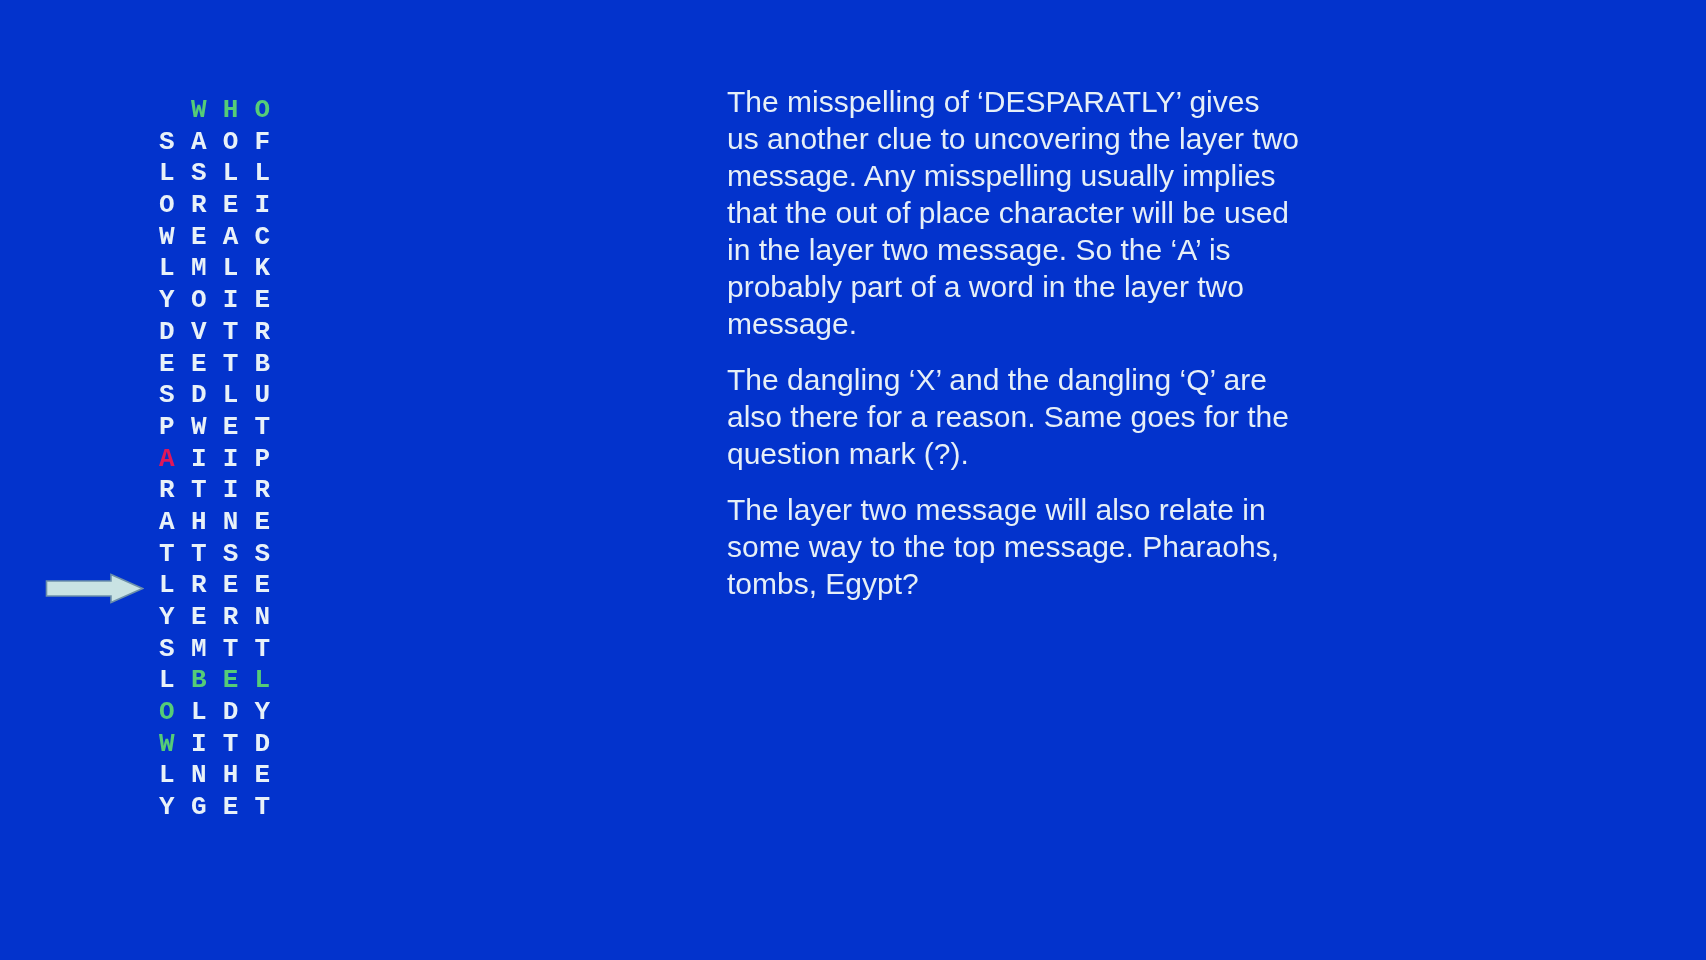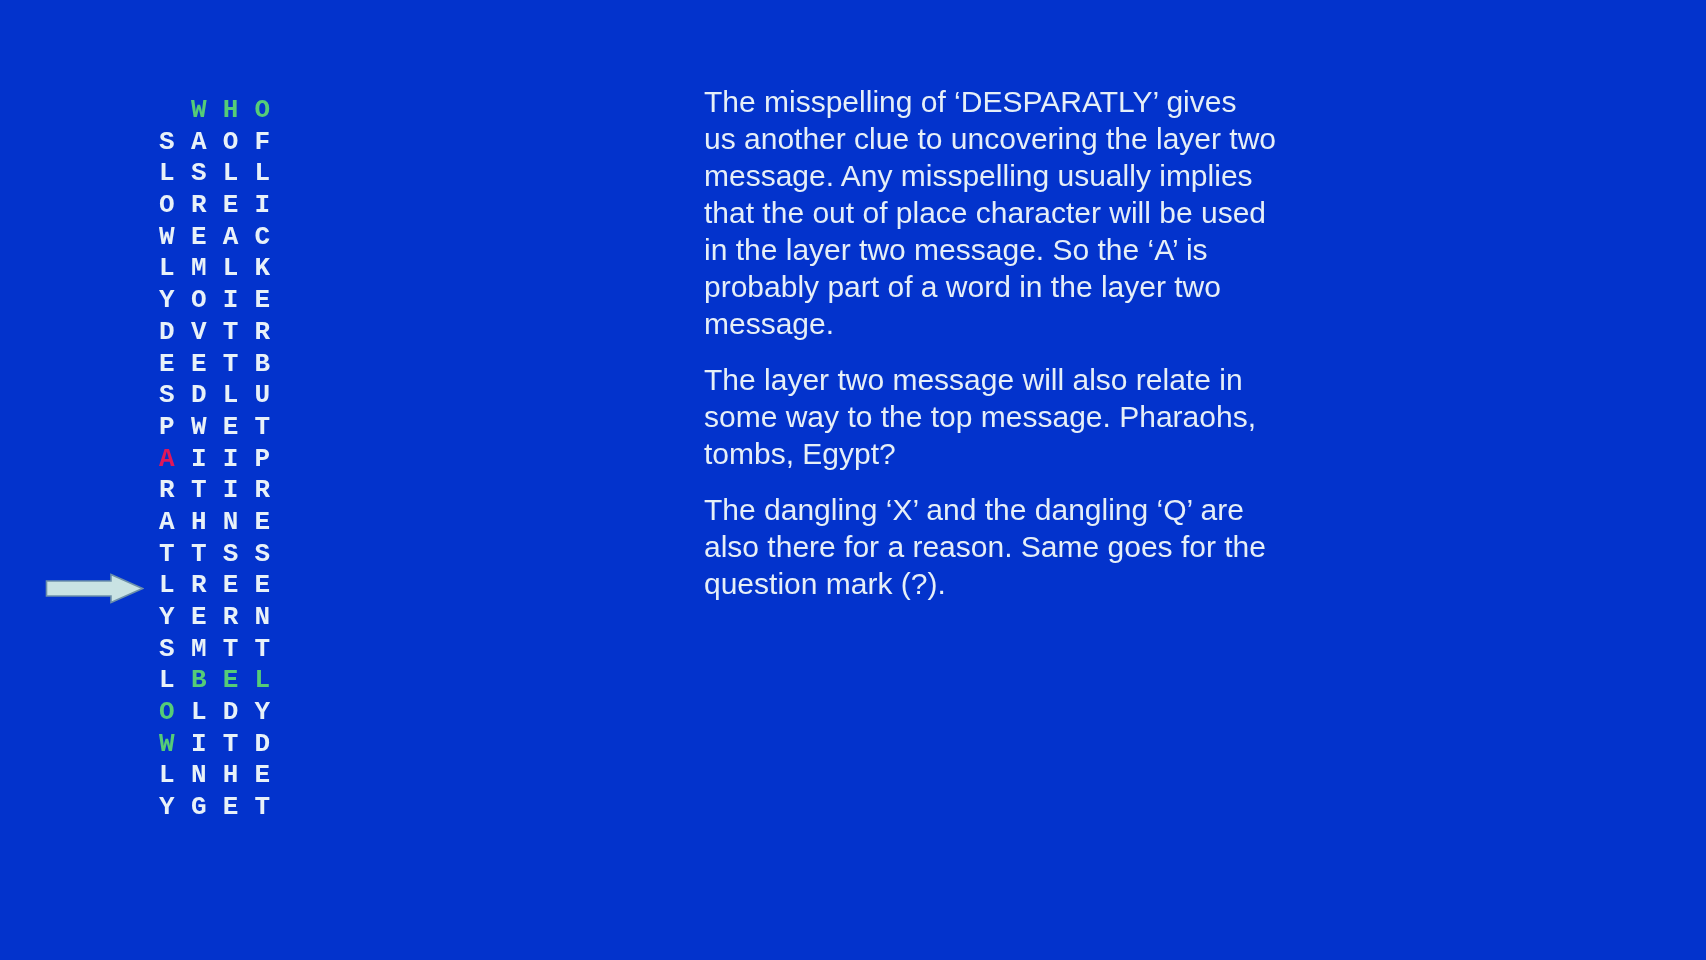--- a/index.html
+++ b/index.html
@@ -63,21 +63,21 @@
   }
   .arrow polygon {
     fill: var(--arrow-fill);
     stroke: var(--arrow-stroke);
     stroke-width: 1.6;
     stroke-linejoin: miter;
   }
   
   .text-col {
     position: absolute;
-    left: 704px;
+    left: 727px;
     top: 83px;
     width: 655px;
   }
   .text-col p {
     margin: 0 0 19px 0;
     font-family: "Liberation Sans", sans-serif;
     font-weight: 400;
     font-size: 30px;
     line-height: 37px;
     color: var(--text);
@@ -235,21 +235,21 @@
   </svg>
 
   <div class="text-col">
     <p>The misspelling of ‘DESPARATLY’ gives
 us another clue to uncovering the layer two
 message. Any misspelling usually implies
 that the out of place character will be used
 in the layer two message. So the ‘A’ is
 probably part of a word in the layer two
 message.</p>
+    <p>The dangling ‘X’ and the dangling ‘Q’ are
+also there for a reason. Same goes for the
+question mark (?).</p>
     <p>The layer two message will also relate in
 some way to the top message. Pharaohs,
 tombs, Egypt?</p>
-    <p>The dangling ‘X’ and the dangling ‘Q’ are
-also there for a reason. Same goes for the
-question mark (?).</p>
   </div>
 
 </div>
 
 </body></html>

